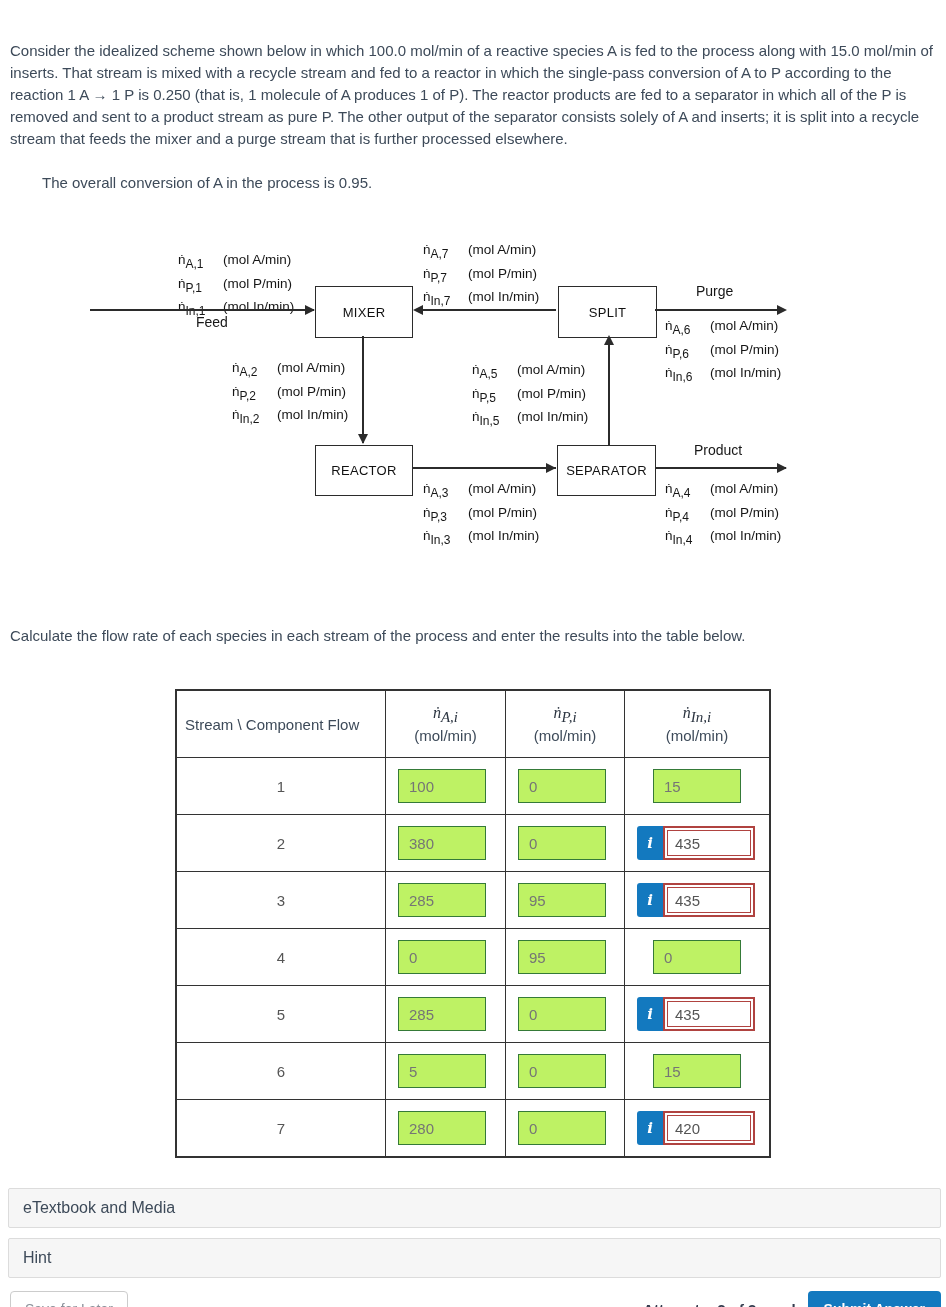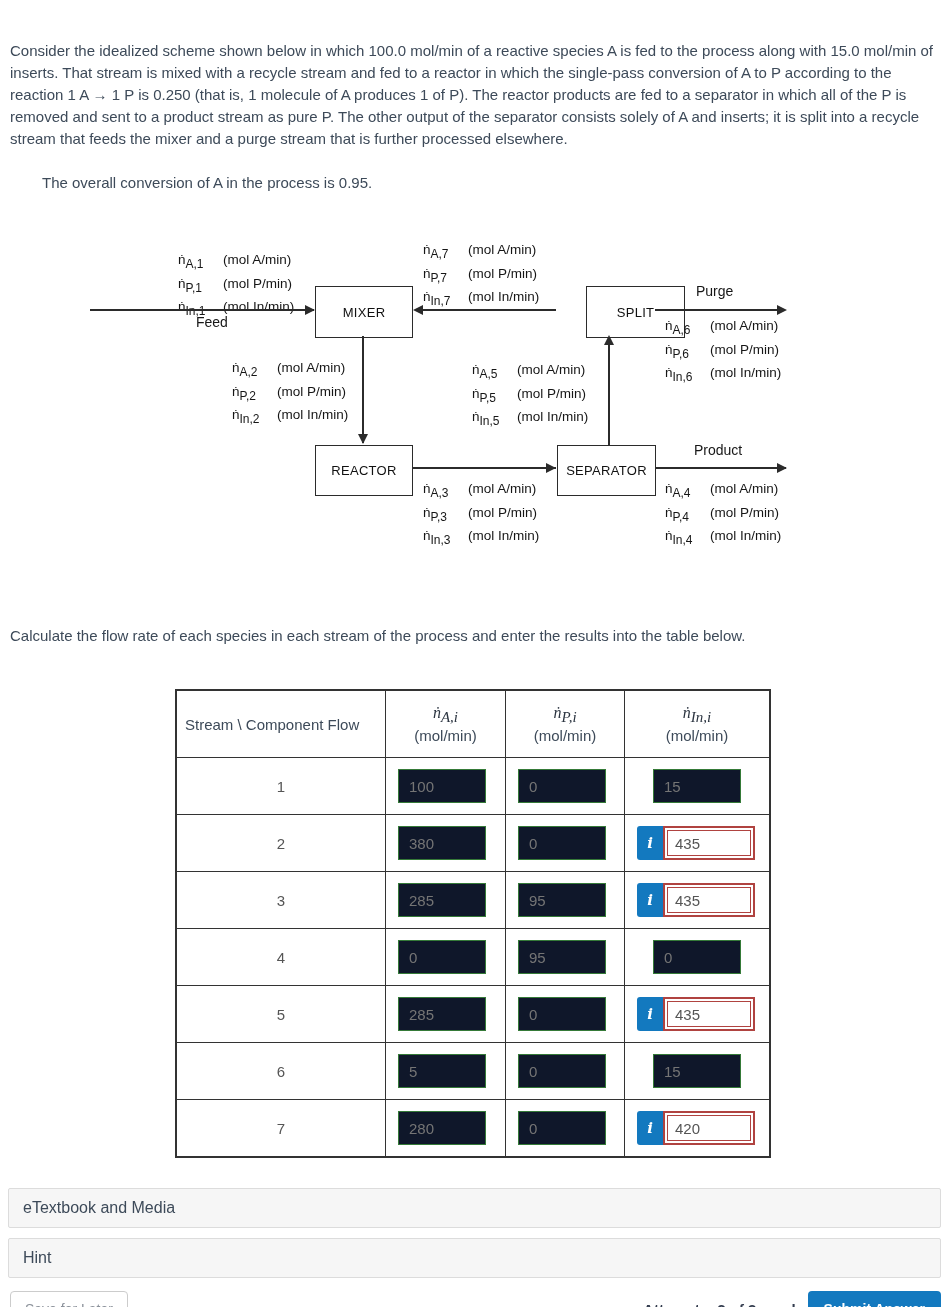--- a/index.html
+++ b/index.html
@@ -34,21 +34,21 @@
   table.results{border:2px solid #333;}
   th.corner{width:199px;height:64px;text-align:left;padding-left:8px;font-weight:normal;
             font-size:15px;color:#3d4a59;}
   th.mhead{font-weight:normal;font-size:15px;color:#3d4a59;vertical-align:middle;}
   .mathsym{font-family:"Liberation Serif", serif;font-style:italic;font-size:16px;color:#2b3440;}
   .mathsym sub{font-size:15px;}
   td.snum{text-align:center;font-size:15px;color:#555;height:54px;}
   td.cin{padding-left:12px;height:54px;}
   .tin{box-sizing:border-box;height:34px;font-family:"Liberation Sans", sans-serif;
        font-size:15px;color:#757575;padding:0 0 0 10px;}
-  .tin.green{width:88px;border:1.5px solid #357a38;background:#0f172a;}
+  .tin.green{width:88px;border:1.5px solid #357a38;background:#bef264;}
   .tin.green.shift{margin-left:16px;}
   .redwrap{display:flex;align-items:center;}
   .ibtn{width:26px;height:34px;flex:0 0 26px;border:none;border-radius:3px 0 0 3px;
         background:#1379bf;color:#fff;font-family:"DejaVu Serif", serif;font-weight:bold;
         font-style:italic;font-size:15px;display:flex;align-items:center;justify-content:center;
         cursor:pointer;padding:0;}
   .tin.red{width:92px;background:#fff;border:2px solid #b04340;
            box-shadow:inset 0 0 0 2px #fff, inset 0 0 0 3px #b04340;color:#555;}
 
   
@@ -109,21 +109,21 @@
         <div class="sline">
             <span class="sym"><span>ṅ</span><sub>P,7</sub></span>
             <span>(mol P/min)</span>
           </div>
         <div class="sline">
             <span class="sym"><span>ṅ</span><sub>In,7</sub></span>
             <span>(mol In/min)</span>
           </div>
       </div>
 
-      <div class="pbox" style="left:576px;top:52px;width:97px;height:50px;">
+      <div class="pbox" style="left:548px;top:52px;width:97px;height:50px;">
           <span>SPLIT</span>
         </div>
 
       <div class="line-h" style="left:645px;top:75px;width:130px;"></div>
       <div class="arr r" style="left:767px;top:71px;"></div>
       <div class="flow-name" style="left:686px;top:49px;">Purge</div>
 
       <div class="slabel" style="left:655px;top:82px;">
         <div class="sline">
             <span class="sym"><span>ṅ</span><sub>A,6</sub></span>

